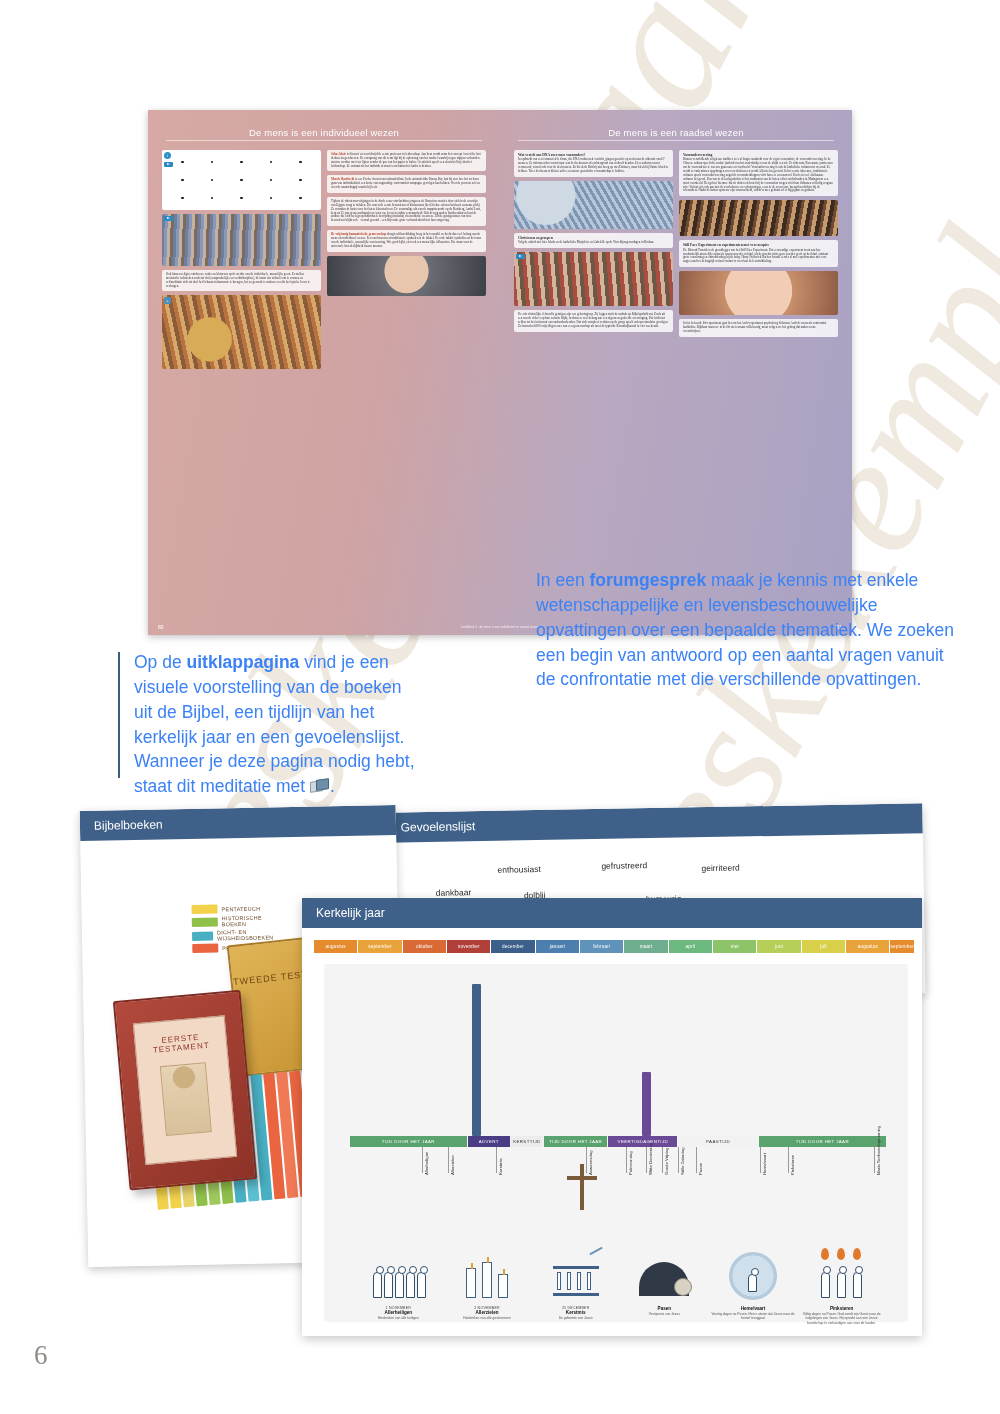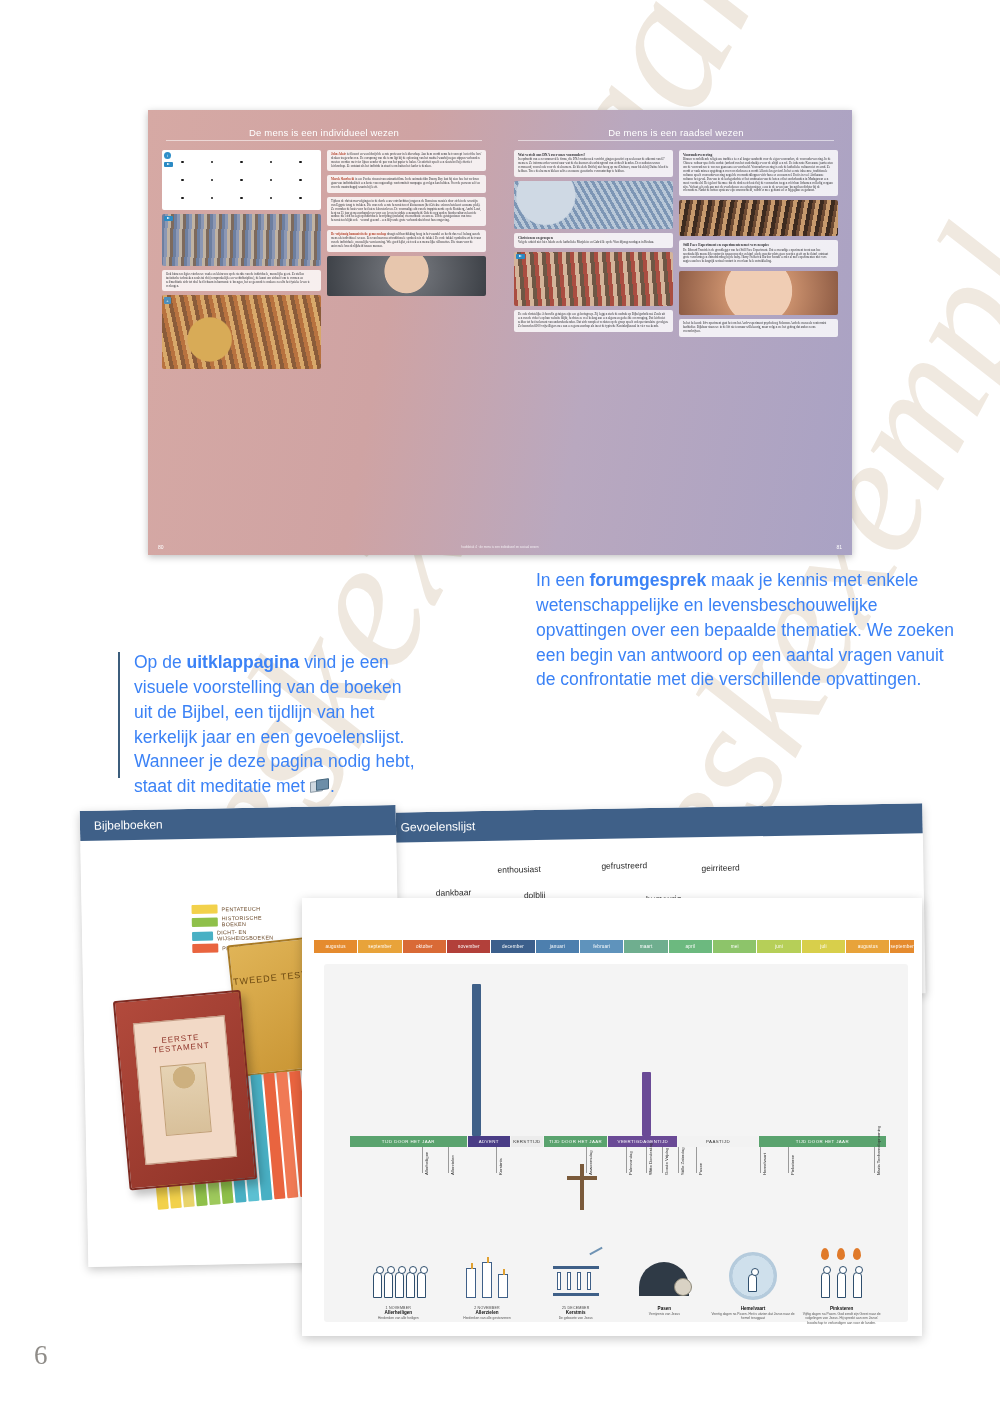--- a/index.html
+++ b/index.html
@@ -39,21 +39,21 @@
   
   .page-number {
     position:absolute; left:34px; top:1340px;
     font-size:27px; color:#8f8c88;
     font-family:"Liberation Serif", serif;
   }
 
   
   .spread {
     position:absolute; left:148px; top:110px;
-    width:704px; height:445px;
+    width:704px; height:525px;
     background:linear-gradient(100deg,#d6a9a4 0%, #cfa3a3 35%, #b9a8bf 62%, #a9a2c4 100%);
     box-shadow:0 2px 7px rgba(0,0,0,.25);
   }
   .spread-half { position:absolute; top:0; bottom:0; width:50%; }
   .spread-left { left:0; }
   .spread-right { left:50%; }
   .spread-banner {
     position:absolute; top:14px; left:18px; right:18px; height:17px;
     background:rgba(255,255,255,0.0);
     color:#fff; font-size:9.5px; text-align:center;
@@ -563,20 +563,21 @@
       <i style="background:#f2d14b"></i>
         <i style="background:#8fc04a"></i>
       <i style="background:#49b0c4"></i>
         <i style="background:#e9643f"></i>
       <i style="background:#d8d8d8"></i>
     </div>
   </div>
 </div>
 
 <div class="panel p-kerk">
+  <div class="panel-head">Kerkelijk jaar</div>
   <div class="kerk-body">
 
     <div class="month-bar">
       <div style="background:#e58b2e">augustus</div>
       <div style="background:#e8a33a">september</div>
       <div style="background:#d96a36">oktober</div>
       <div style="background:#b2403a">november</div>
       <div style="background:#3c5f8c">december</div>
       <div style="background:#4d7fae">januari</div>
       <div style="background:#5f93bc">februari</div>

